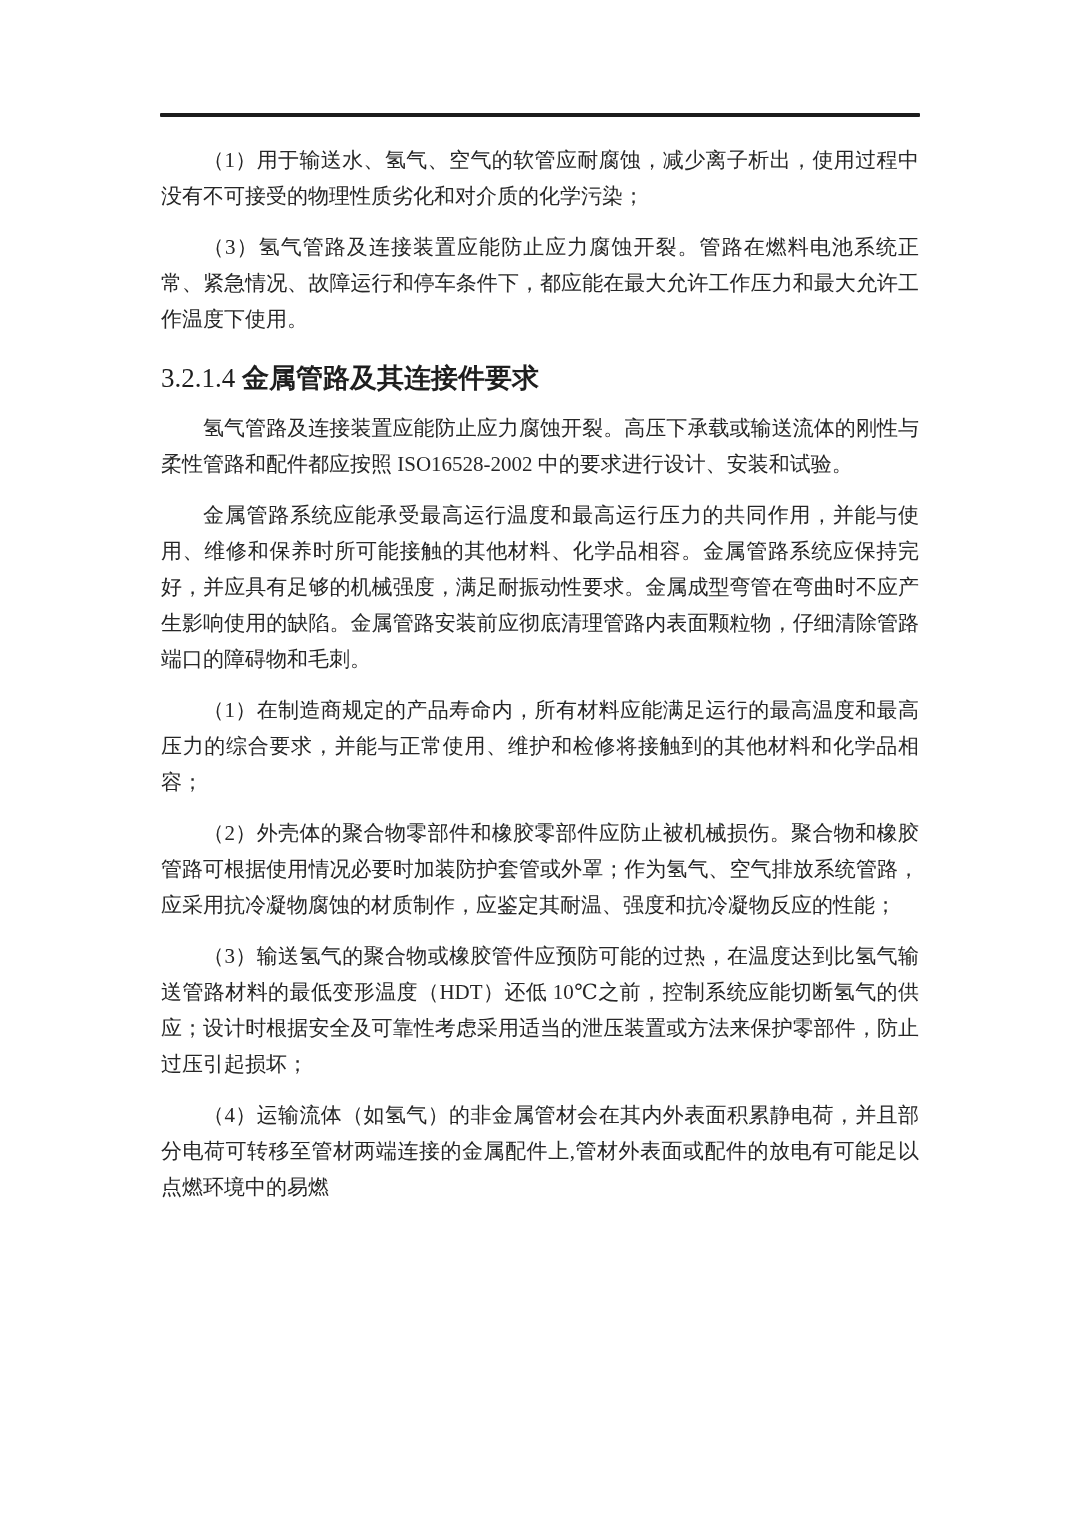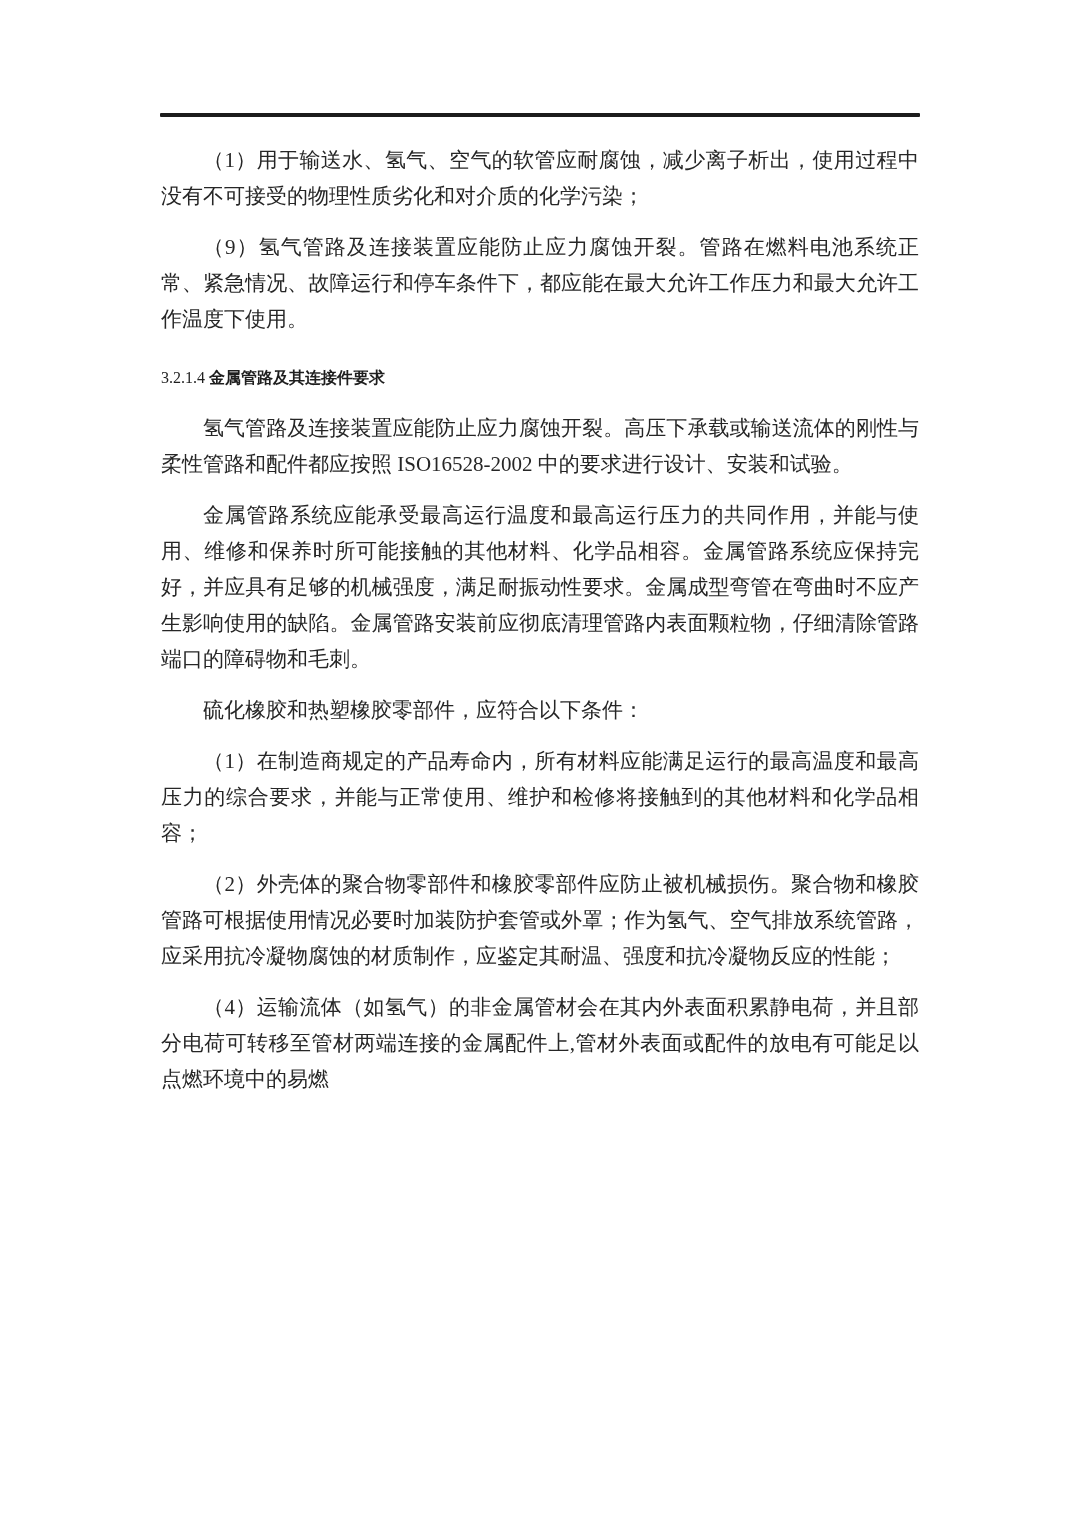--- a/index.html
+++ b/index.html
@@ -36,21 +36,21 @@
     line-height: 36px;
     margin: 15px 0;
     text-indent: 2em;
     text-align: justify;
     color: #262626;
   }
   .para:first-child {
     margin-top: 22px;
   }
   .heading {
-    font-size: 16px;
+    font-size: 27px;
     line-height: 34px;
     margin: 24px 0 12px 0;
     text-indent: 0;
     font-weight: normal;
     color: #1e1e1e;
   }
   .heading .heading-number {
     font-weight: normal;
   }
   .heading .heading-title {
@@ -67,23 +67,23 @@
     letter-spacing: 0.5px;
   }
 </style>
 </head>
 <body>
 
 <div class="page">
   <div class="top-rule"></div>
   <div class="content">
       <p class="para">（1）用于输送水、氢气、空气的软管应耐腐蚀，减少离子析出，使用过程中没有不可接受的物理性质劣化和对介质的化学污染；</p>
-      <p class="para">（9）氢气管路及连接装置应能防止应力腐蚀开裂。管路在燃料电池系统正常、紧急情况、故障运行和停车条件下，都应能在最大允许工作压力和最大允许工作温度下使用。</p>
+      <p class="para">（3）氢气管路及连接装置应能防止应力腐蚀开裂。管路在燃料电池系统正常、紧急情况、故障运行和停车条件下，都应能在最大允许工作压力和最大允许工作温度下使用。</p>
       <h2 class="heading"><span class="heading-number">3.2.1.4</span> <span class="heading-title">金属管路及其连接件要求</span></h2>
       <p class="para">氢气管路及连接装置应能防止应力腐蚀开裂。高压下承载或输送流体的刚性与柔性管路和配件都应按照 ISO16528-2002 中的要求进行设计、安装和试验。</p>
       <p class="para">金属管路系统应能承受最高运行温度和最高运行压力的共同作用，并能与使用、维修和保养时所可能接触的其他材料、化学品相容。金属管路系统应保持完好，并应具有足够的机械强度，满足耐振动性要求。金属成型弯管在弯曲时不应产生影响使用的缺陷。金属管路安装前应彻底清理管路内表面颗粒物，仔细清除管路端口的障碍物和毛刺。</p>
-      <p class="para">硫化橡胶和热塑橡胶零部件，应符合以下条件：</p>
       <p class="para">（1）在制造商规定的产品寿命内，所有材料应能满足运行的最高温度和最高压力的综合要求，并能与正常使用、维护和检修将接触到的其他材料和化学品相容；</p>
       <p class="para">（2）外壳体的聚合物零部件和橡胶零部件应防止被机械损伤。聚合物和橡胶管路可根据使用情况必要时加装防护套管或外罩；作为氢气、空气排放系统管路，应采用抗冷凝物腐蚀的材质制作，应鉴定其耐温、强度和抗冷凝物反应的性能；</p>
+      <p class="para">（3）输送氢气的聚合物或橡胶管件应预防可能的过热，在温度达到比氢气输送管路材料的最低变形温度（HDT）还低 10℃之前，控制系统应能切断氢气的供应；设计时根据安全及可靠性考虑采用适当的泄压装置或方法来保护零部件，防止过压引起损坏；</p>
       <p class="para">（4）运输流体（如氢气）的非金属管材会在其内外表面积累静电荷，并且部分电荷可转移至管材两端连接的金属配件上,管材外表面或配件的放电有可能足以点燃环境中的易燃</p>
     </div>
   <div class="footer">29/53</div>
 </div>
 
 </body></html>

